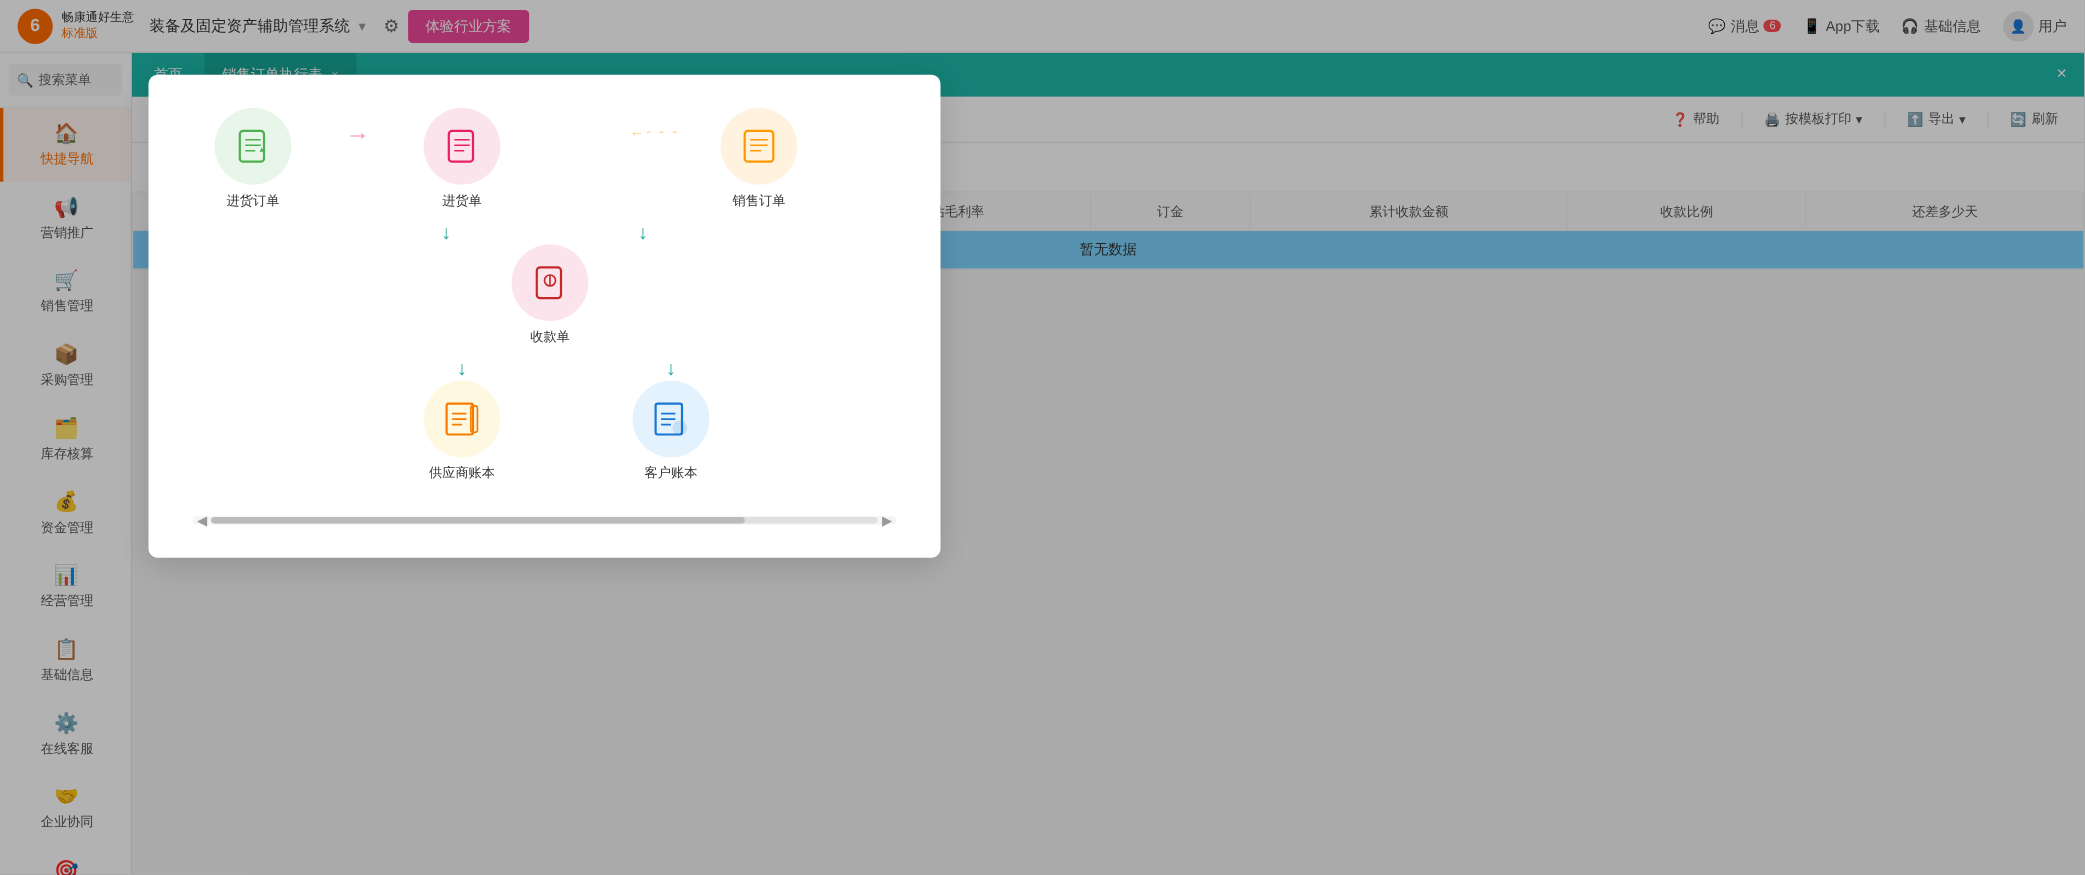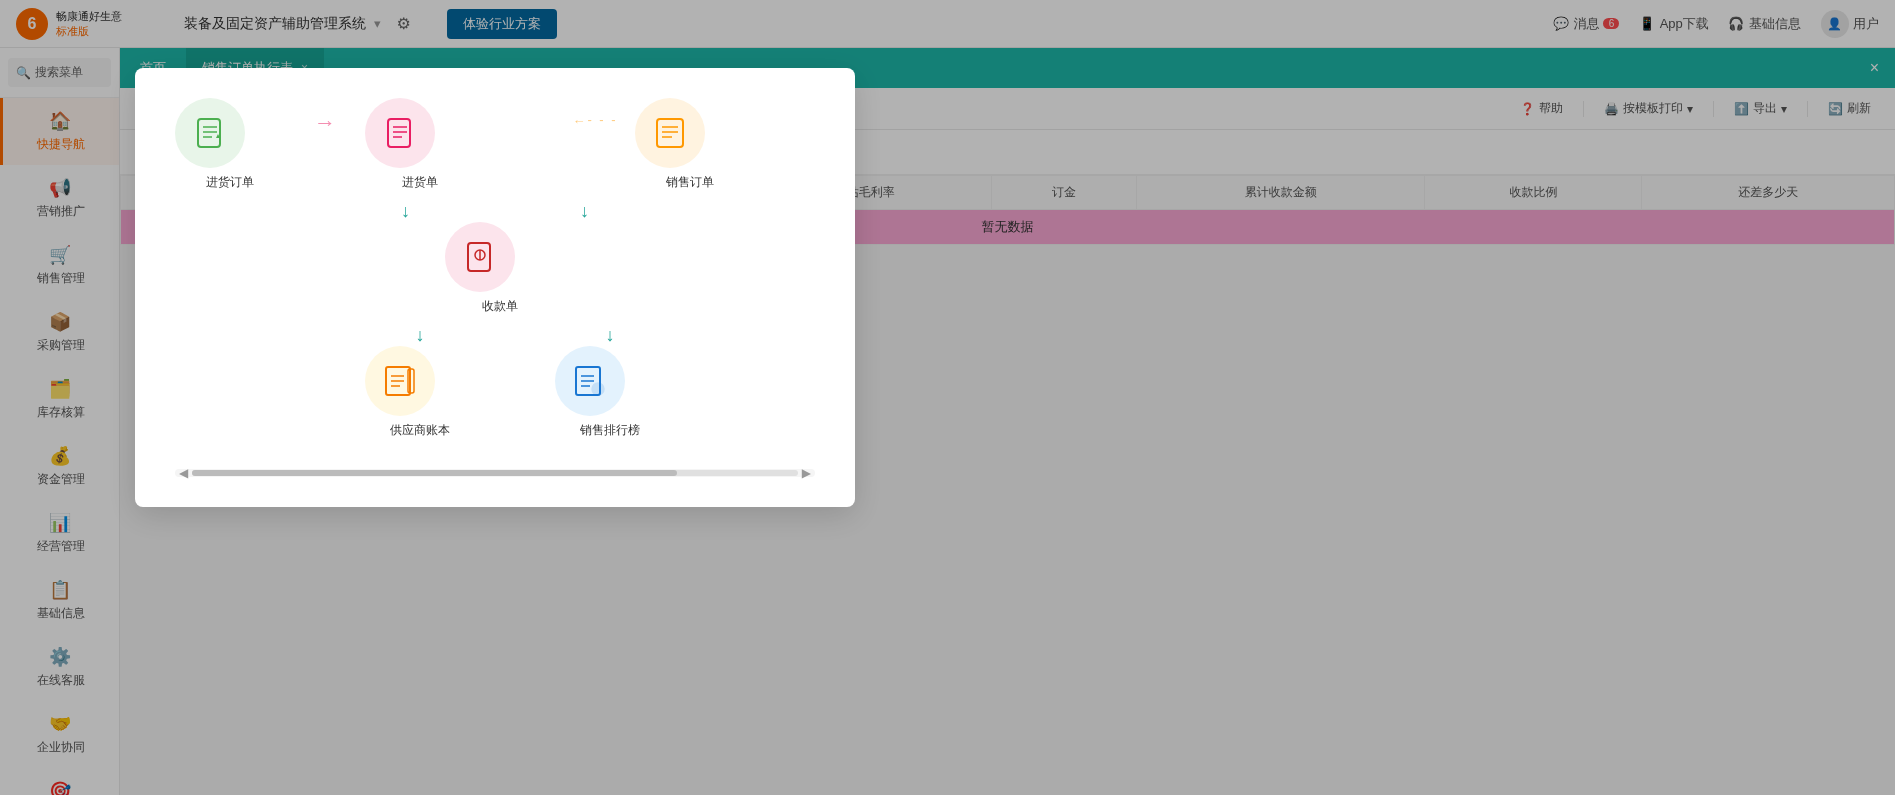--- a/index.html
+++ b/index.html
@@ -31,32 +31,31 @@
       display: flex; align-items: center; justify-content: center;
       color: white; font-size: 16px; font-weight: bold;
     }
     .logo-text { font-size: 11px; color: #333; line-height: 1.3; }
     .system-title {
       flex: 1;
       display: flex;
       align-items: center;
       gap: 8px;
     }
-    .system-name { font-size: 14px; color: #333; font-weight: 500; margin-left: 48px; }
+    .system-name { font-size: 14px; color: #333; font-weight: 500; }
     .system-dropdown { color: #999; cursor: pointer; }
     .settings-icon { color: #666; cursor: pointer; font-size: 16px; margin-left: 8px; }
     .trial-btn {
-      background: #0369a1;
+      background: #ec4899;
       color: white;
       border: none;
       padding: 6px 16px;
       border-radius: 4px;
       cursor: pointer;
       font-size: 13px;
-      margin-left: 28px;
     }
     .header-right {
       display: flex;
       align-items: center;
       gap: 20px;
       margin-left: auto;
     }
     .header-action {
       display: flex;
       align-items: center;
@@ -261,21 +260,21 @@
       border: 1px solid #f0f0f0;
       padding: 8px 12px;
       text-align: center;
       color: #333;
     }
     .empty-state {
       text-align: center;
       padding: 40px;
       color: #999;
       font-size: 13px;
-      background: #f9a8d4;
+      background: #7dd3fc;
     }
 
     
     .modal-overlay {
       position: fixed;
       top: 0; left: 0; right: 0; bottom: 0;
       background: rgba(0,0,0,0.3);
       z-index: 100;
       display: flex;
       align-items: flex-start;
@@ -301,20 +300,21 @@
     .flow-row {
       display: flex;
       align-items: center;
       justify-content: flex-start;
       gap: 0;
       margin-bottom: 10px;
     }
     .flow-node {
       display: flex;
       flex-direction: column;
+      align-items: center;
       gap: 6px;
       width: 110px;
     }
     .flow-circle {
       width: 70px; height: 70px;
       border-radius: 50%;
       display: flex; align-items: center; justify-content: center;
       font-size: 28px;
     }
     .flow-circle.green { background: #e8f5e9; color: #4caf50; }
@@ -704,21 +704,21 @@
         <div class="flow-node">
           <div class="flow-circle blue">
             <svg width="36" height="36" viewBox="0 0 36 36">
                 <rect x="4" y="4" width="24" height="28" rx="2" fill="none" stroke="#1976d2" stroke-width="2"></rect>
                 <line x1="9" y1="13" x2="22" y2="13" stroke="#1976d2" stroke-width="1.5"></line>
                 <line x1="9" y1="18" x2="22" y2="18" stroke="#1976d2" stroke-width="1.5"></line>
                 <line x1="9" y1="23" x2="18" y2="23" stroke="#1976d2" stroke-width="1.5"></line>
                 <circle cx="26" cy="26" r="6" fill="#1976d2" opacity="0.15" stroke="#1976d2" stroke-width="1.5"></circle>
               </svg>
           </div>
-          <span class="flow-label">销售排行榜</span>
+          <span class="flow-label">客户账本</span>
         </div>
       </div>
     </div>
 
 
     <div class="modal-scrollbar">
       <span class="scroll-arrow">◀</span>
       <div class="modal-scroll-track">
         <div class="modal-scroll-thumb"></div>
       </div>

